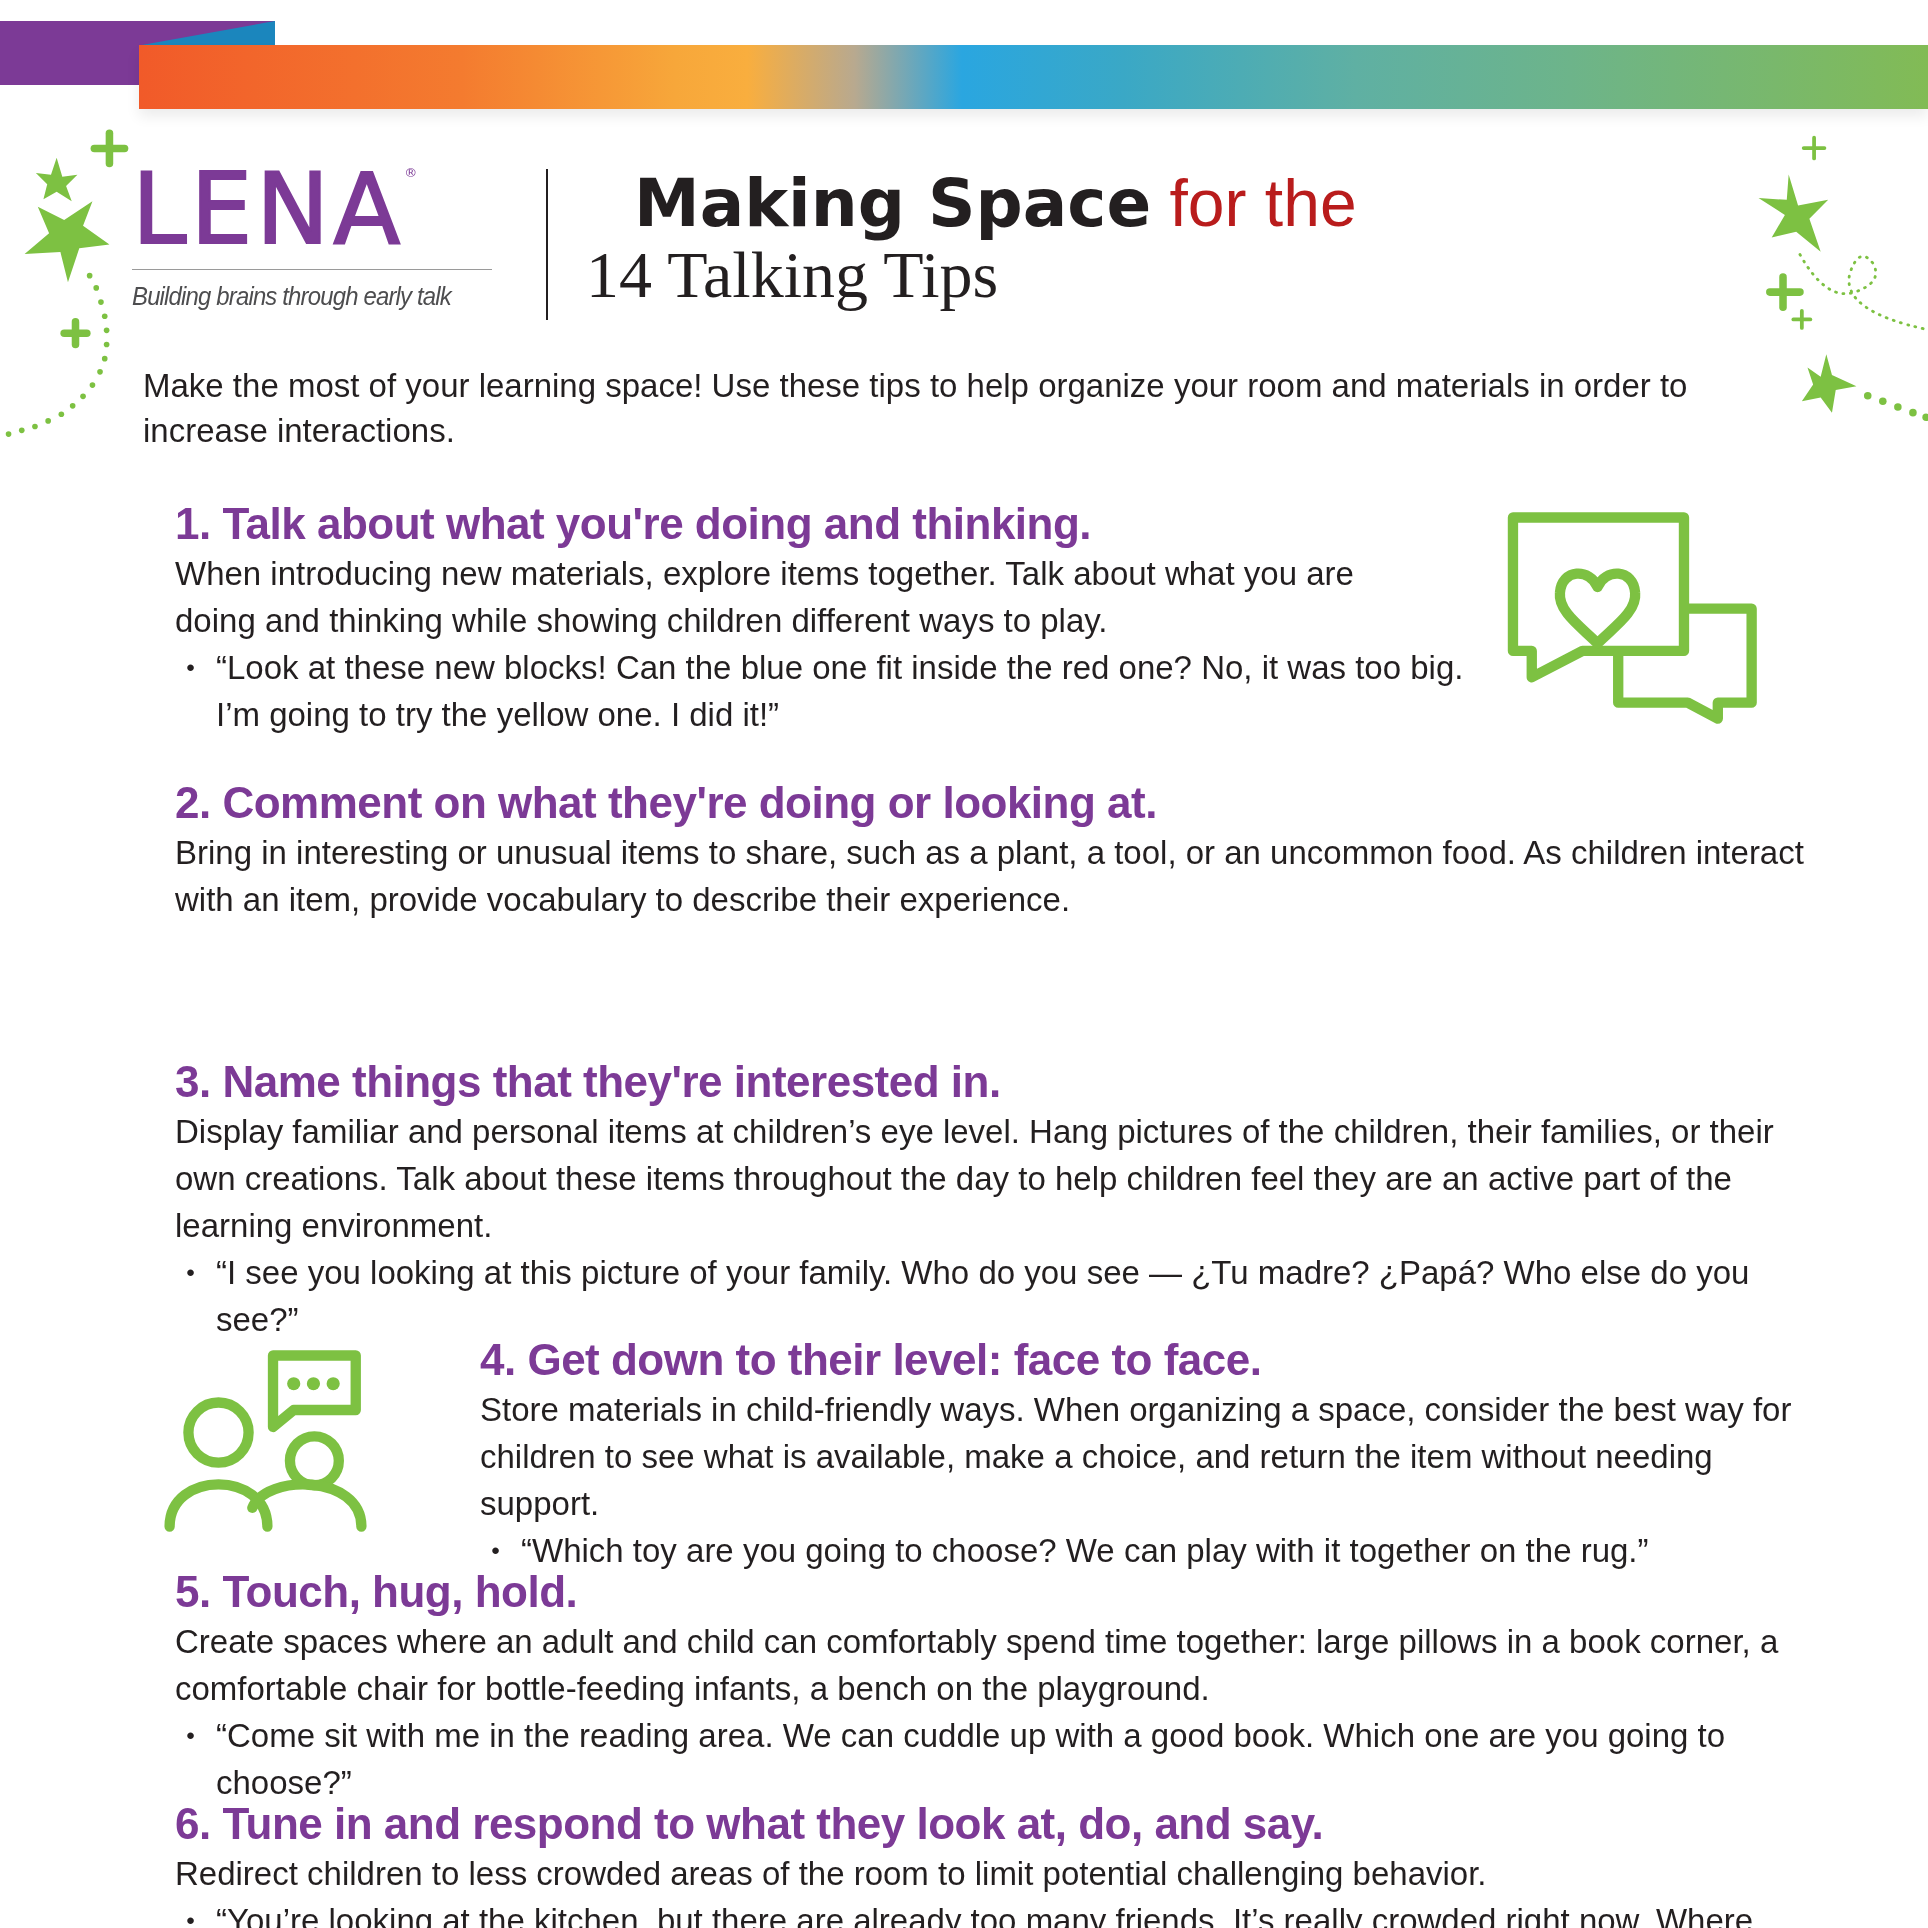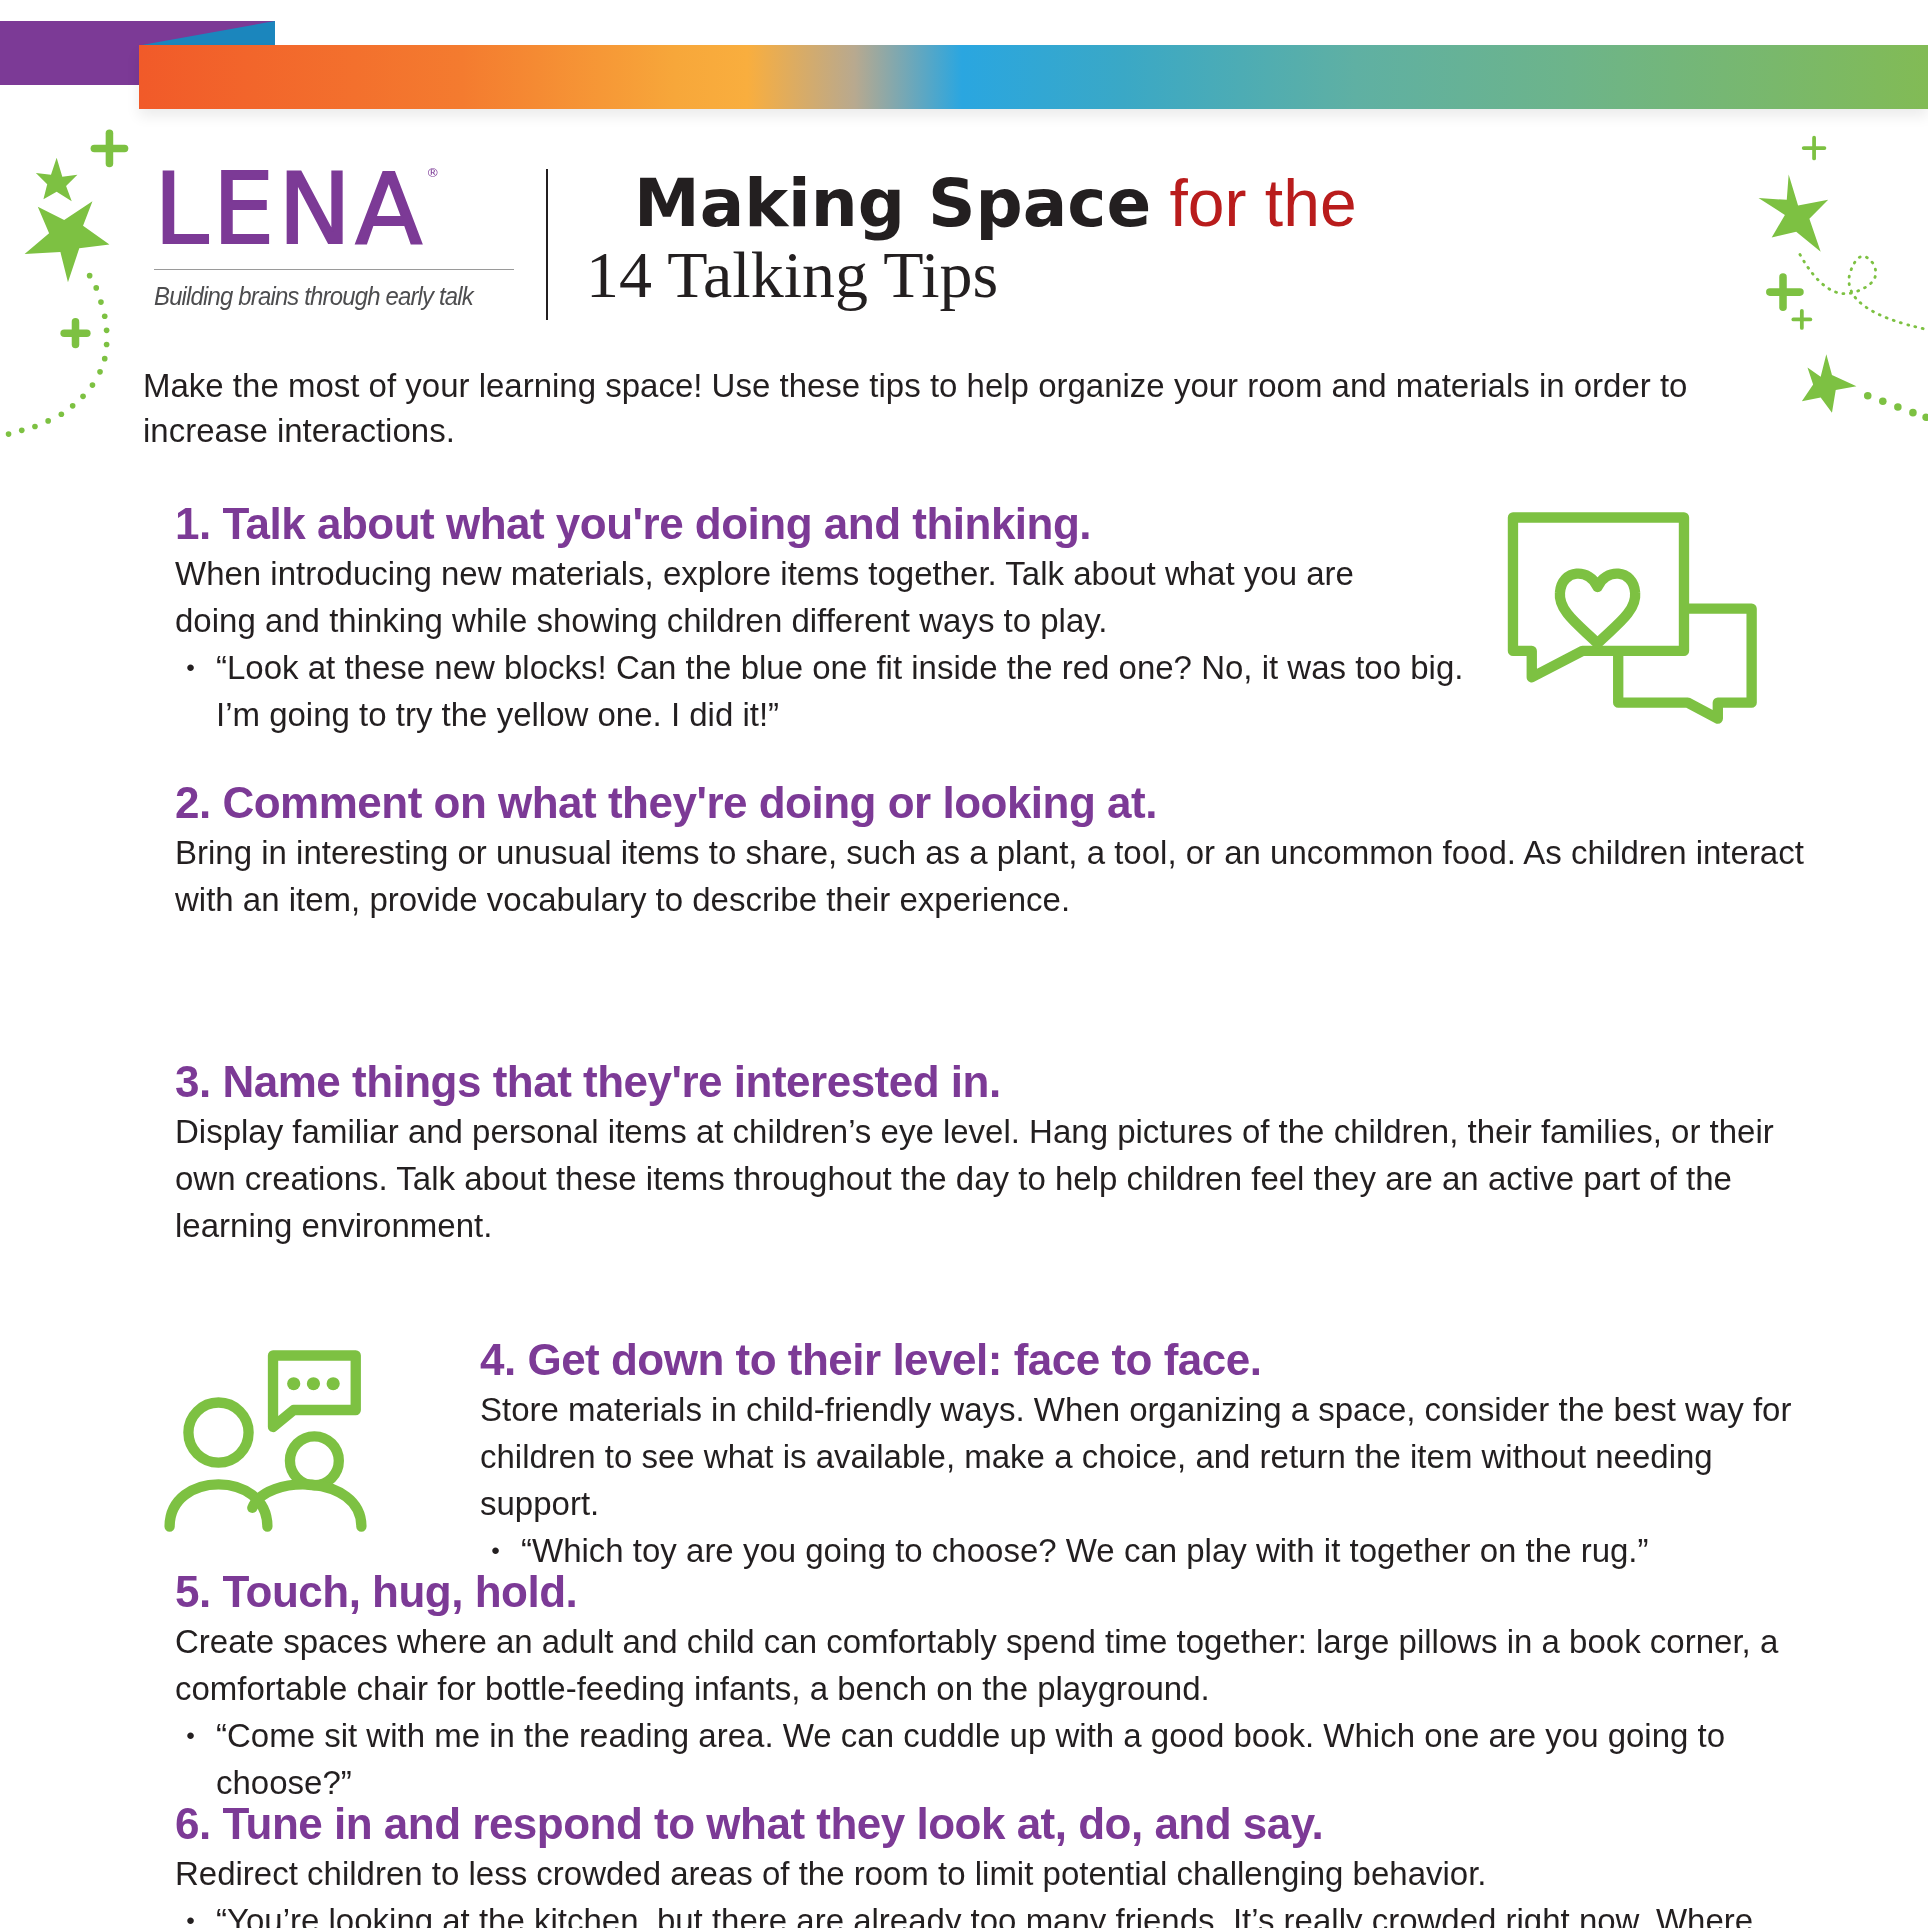--- a/index.html
+++ b/index.html
@@ -16,21 +16,21 @@
     position: absolute; left: 139px; top: 21px; width: 136px; height: 24.5px;
     background: #1b86bd;
     clip-path: polygon(100% 0, 100% 100%, 0 100%);
   }
   .band-rainbow {
     position: absolute; left: 139px; top: 45px; width: 1789px; height: 64px;
     background: linear-gradient(90deg, #f15a29 0%, #f47b2f 18%, #f7a73a 30%, #f9ae3e 34%, #b8a98f 40%, #2aa6e0 46%, #3aa8c6 55%, #5fb0a3 68%, #6db48a 80%, #82bb55 100%);
     box-shadow: 0 7.5px 13px rgba(0,0,0,0.08);
   }
   .deco { position: absolute; }
-  .logo-wrap { position: absolute; left: 154px; top: 160px; width: 365px; }
+  .logo-wrap { position: absolute; left: 132px; top: 160px; width: 365px; }
   .logo-text {
     font-family: "DejaVu Sans", sans-serif; font-weight: normal;
     color: #7c3a96; font-size: 98px; letter-spacing: 3.8px; line-height: 1;
     position: relative; display: inline-block;
     -webkit-text-stroke: 1.9px #7c3a96;
   }
   .logo-reg { position: absolute; right: -17px; top: 5.6px; font-size: 13px; -webkit-text-stroke: 0; color: #7c3a96; }
   .logo-rule { height: 0.9px; background: #9a9a9a; margin-top: 11.3px; width: 360px; }
   .tagline {
     font-family: "Liberation Sans", sans-serif; font-style: italic;
@@ -152,20 +152,23 @@
 </svg>
 
 <div class="tip" style="left:143px;top:776px;width:1657px;">
   <h2>2. Comment on what they're doing or looking at.</h2>
   <p>Bring in interesting or unusual items to share, such as a plant, a tool, or an uncommon food. As children interact with an item, provide vocabulary to describe their experience.</p>
 </div>
 
 <div class="tip" style="left:143px;top:1055px;width:1638px;">
   <h2>3. Name things that they're interested in.</h2>
   <p>Display familiar and personal items at children’s eye level. Hang pictures of the children, their families, or their own creations. Talk about these items throughout the day to help children feel they are an active part of the learning environment.</p>
+  <ul>
+      <li>“I see you looking at this picture of your family.  Who do you see — ¿Tu madre? ¿Papá? Who else do you see?”</li>
+    </ul>
 </div>
 
 <svg class="icon-abs" style="left:162px;top:1348px" width="207" height="188" viewBox="0 0 220 200">
   <g fill="none" stroke="#7dc142" stroke-width="11" stroke-linecap="round" stroke-linejoin="round">
     <path d="M118 8 H206 V66 H140 L118 84 Z"></path>
     <circle cx="60" cy="90" r="32"></circle>
     <path d="M8 190 C8 130 112 130 112 190"></path>
     <circle cx="162" cy="120" r="26"></circle>
     <path d="M96 170 C110 134 212 134 212 190"></path>
   </g>

